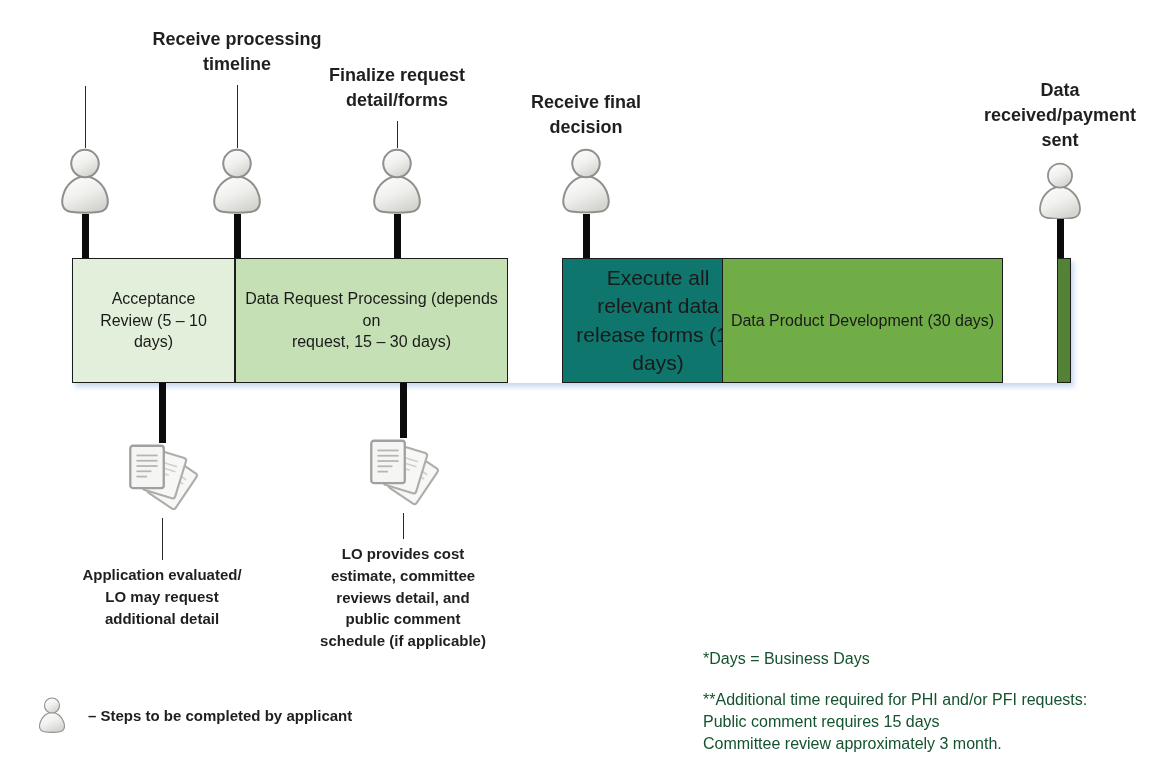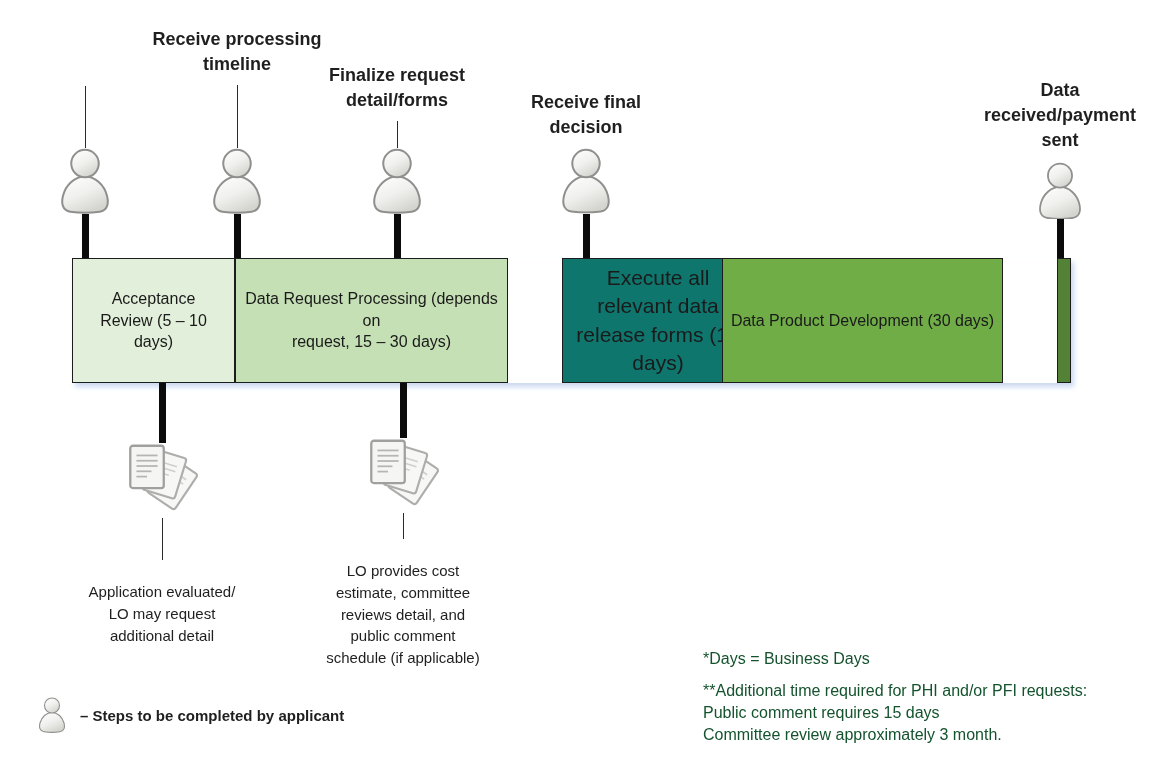--- a/index.html
+++ b/index.html
@@ -35,32 +35,32 @@
 
   
   .annotation {
     position:absolute; top:383px; width:220px;
     display:flex; flex-direction:column; align-items:center;
   }
   .a-stem { width:7px; background:#0b0b0b; }
   .docs-svg { width:74px; height:74px; display:block; margin-top:1px; }
   .a-line { width:1px; background:#2a2a2a; }
   .a-label {
-    font-size:15px; font-weight:400; text-align:center; line-height:1.45;
-    white-space:pre-line; margin-top:21px; color:#1f1f1f;
+    font-size:15px; font-weight:700; text-align:center; line-height:1.45;
+    white-space:pre-line; margin-top:4px; color:#1f1f1f;
   }
 
   
   .legend { position:absolute; left:36px; top:697px; display:flex; align-items:center; }
   .legend-icon { width:32px; height:36px; display:block; }
-  .legend-label { font-size:15px; font-weight:600; margin-left:12px; color:#1f1f1f; }
+  .legend-label { font-size:15px; font-weight:600; margin-left:20px; color:#1f1f1f; }
 
   
   .notes { position:absolute; left:703px; top:648px; font-size:16px; line-height:1.38; color:#14532d; }
-  .notes .gap { margin-top:10px; }
+  .notes .gap { margin-top:19px; }
 </style>
 </head>
 <body>
 
 <div class="canvas">
 
   <svg class="defs" aria-hidden="true">
     <defs>
       <linearGradient id="pgrad" x1="0" y1="0" x2="0.55" y2="1">
         <stop offset="0" stop-color="#ffffff"></stop>

